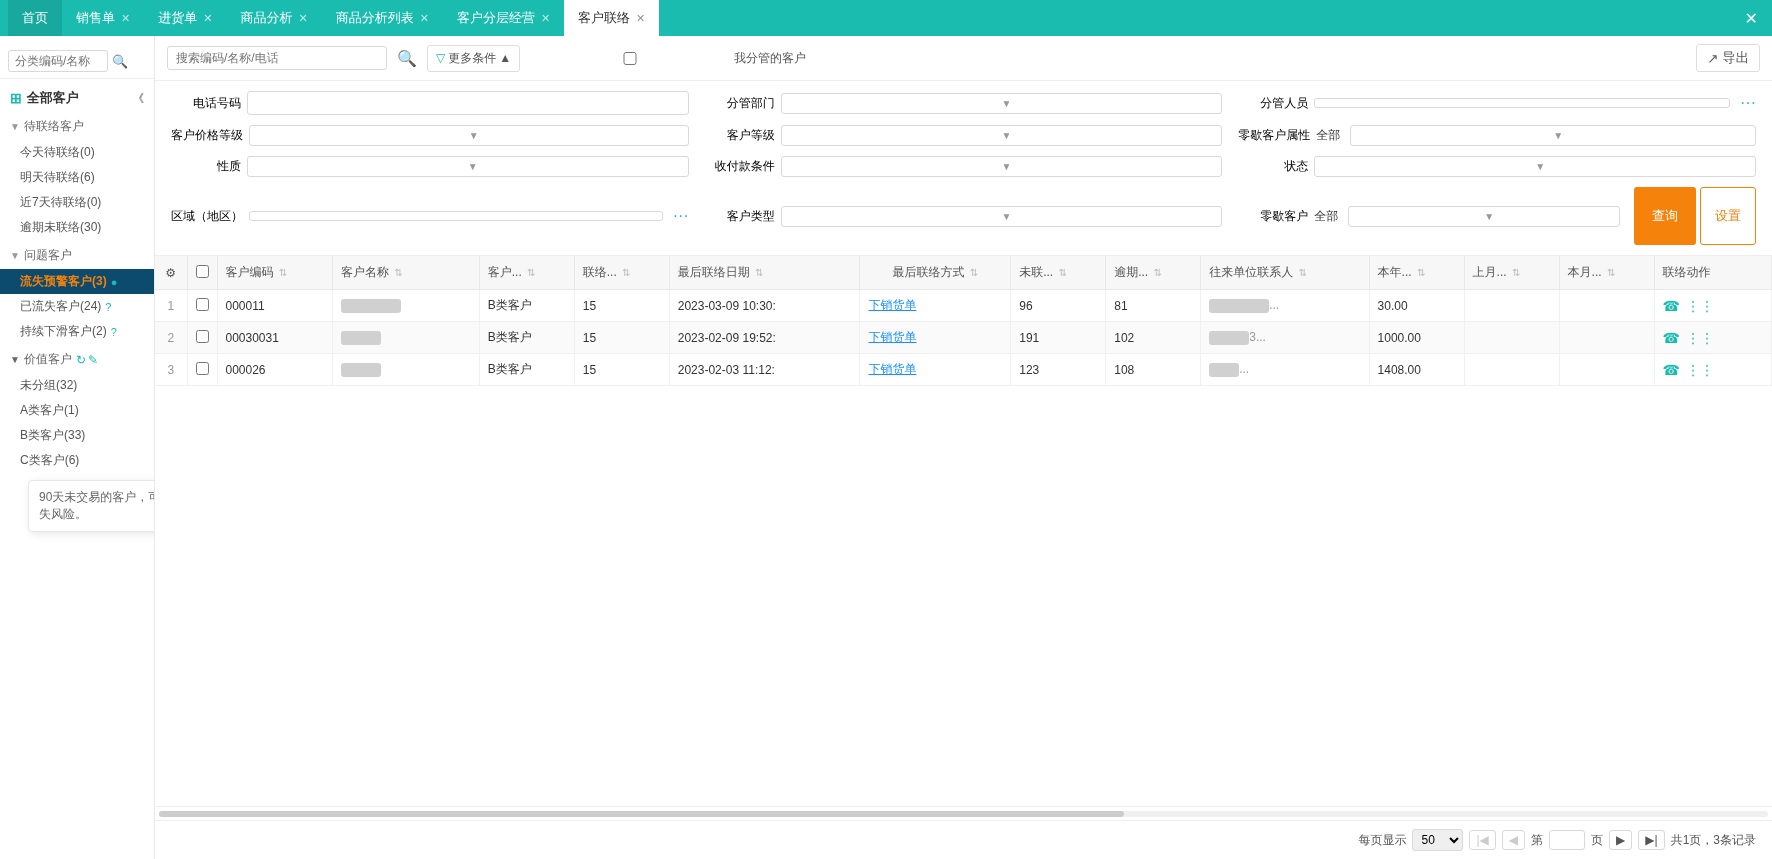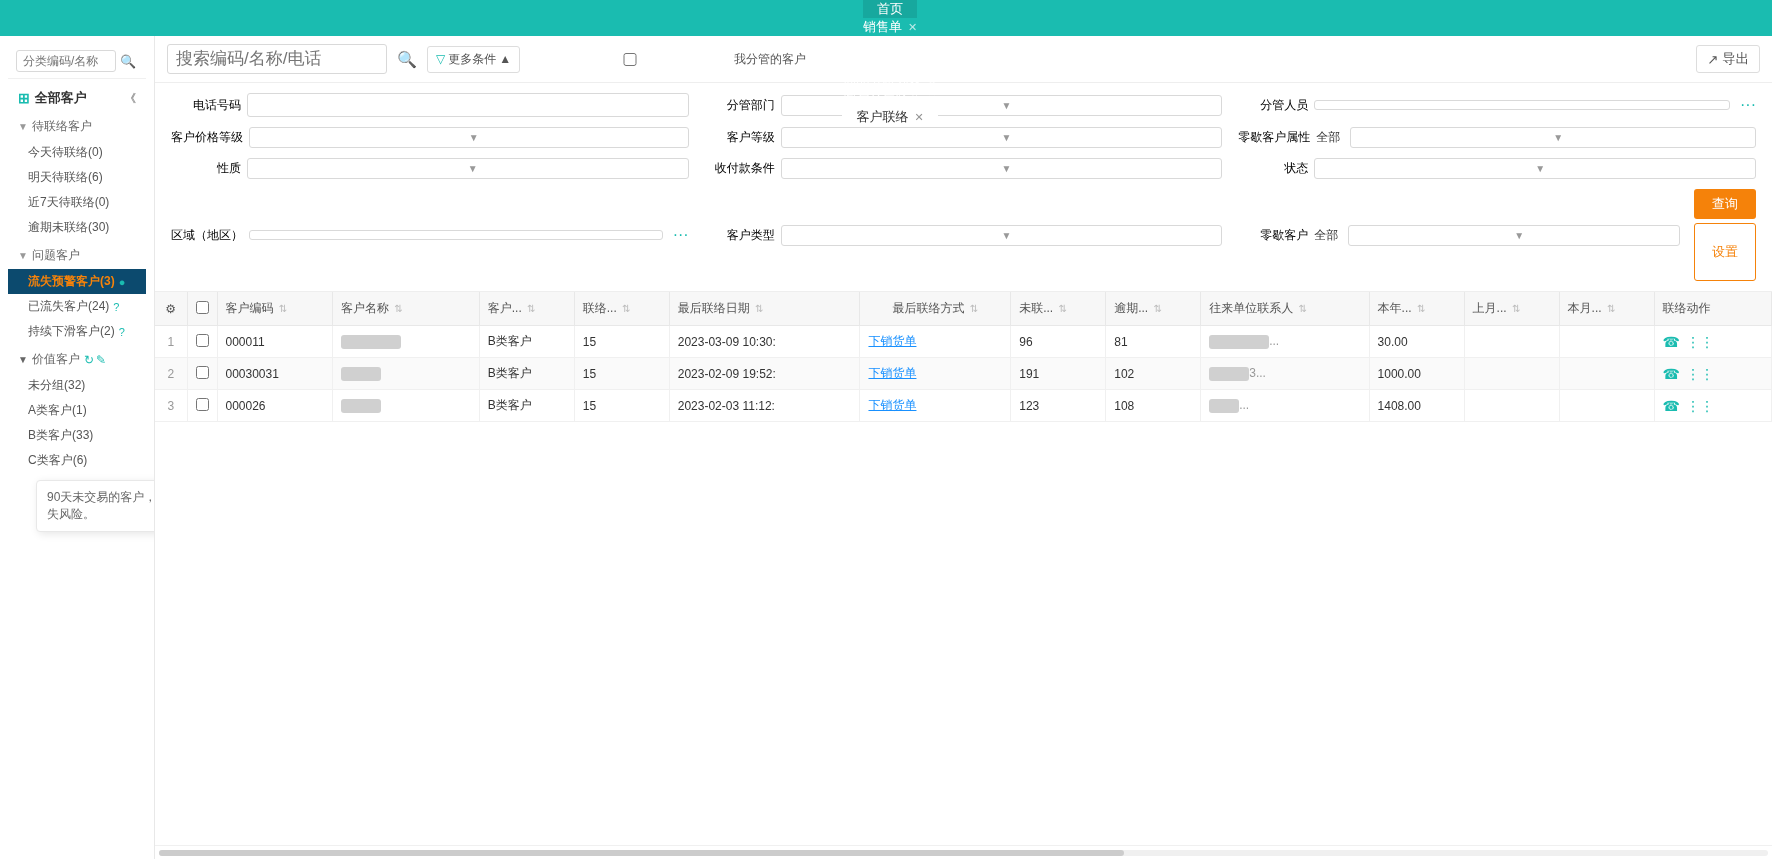--- a/index.html
+++ b/index.html
@@ -1,31 +1,31 @@
 <!DOCTYPE html>
 <html><head>
   <meta charset="utf-8">
   <style>
     * { margin: 0; padding: 0; box-sizing: border-box; }
     body { font-family: 'Microsoft YaHei', Arial, sans-serif; font-size: 12px; background: #f5f5f5; color: #333; width: 1772px; min-height: 859px; overflow-x: hidden; }
 
     
-    .top-tabbar { background: #1abcb0; display: flex; align-items: center; height: 36px; padding-left: 8px; flex-direction: column; }
+    .top-tabbar { background: #1abcb0; display: flex; align-items: center; height: 36px; padding-left: 8px; }
     .top-tabbar .tab { padding: 0 14px; height: 36px; display: flex; align-items: center; color: #fff; cursor: pointer; font-size: 13px; position: relative; white-space: nowrap; }
     .top-tabbar .tab.home { background: rgba(0,0,0,0.1); }
     .top-tabbar .tab.active { background: #fff; color: #333; }
     .top-tabbar .tab .close-icon { margin-left: 6px; font-size: 11px; color: inherit; opacity: 0.7; }
     .top-tabbar .tab.active .close-icon { color: #666; }
     .top-tabbar .win-close { margin-left: auto; padding: 0 14px; color: #fff; font-size: 16px; cursor: pointer; }
 
     
     .main-layout { display: flex; height: calc(859px - 36px); }
 
     
-    .sidebar { width: 155px; background: #fff; border-right: 1px solid #e8e8e8; overflow-y: auto; flex-shrink: 0; padding: 8px 8px; }
+    .sidebar { width: 155px; background: #fff; border-right: 1px solid #e8e8e8; overflow-y: auto; flex-shrink: 0; padding: 8px 0; }
     .sidebar-search { padding: 6px 8px; display: flex; align-items: center; border-bottom: 1px solid #f0f0f0; margin-bottom: 4px; }
     .sidebar-search input { border: 1px solid #d9d9d9; border-radius: 3px; padding: 3px 6px; font-size: 12px; width: 100px; outline: none; }
     .sidebar-search .search-icon { margin-left: 4px; color: #999; font-size: 13px; }
     .sidebar-section-title { display: flex; align-items: center; padding: 6px 10px; font-weight: bold; font-size: 13px; color: #333; cursor: pointer; }
     .sidebar-section-title .grid-icon { margin-right: 5px; color: #1abcb0; font-size: 14px; }
     .sidebar-section-title .collapse-icon { margin-left: auto; color: #999; font-size: 11px; }
     .sidebar-group { margin-bottom: 2px; }
     .sidebar-group-title { padding: 5px 10px; color: #666; font-size: 12px; display: flex; align-items: center; cursor: pointer; }
     .sidebar-group-title .arrow { margin-right: 4px; font-size: 10px; color: #999; }
     .sidebar-item { padding: 4px 10px 4px 20px; font-size: 12px; color: #555; cursor: pointer; display: flex; align-items: center; }
@@ -35,21 +35,21 @@
     .sidebar-subgroup-title .arrow { margin-right: 4px; font-size: 10px; }
 
     
     .tooltip-box { position: absolute; background: #fff; border: 1px solid #e8e8e8; border-radius: 4px; padding: 8px 10px; font-size: 12px; color: #666; box-shadow: 2px 2px 8px rgba(0,0,0,0.1); z-index: 100; width: 180px; left: 28px; top: 238px; }
 
     
     .content-area { flex: 1; display: flex; flex-direction: column; overflow: hidden; }
 
     
     .filter-bar { background: #fff; padding: 8px 12px; border-bottom: 1px solid #eee; display: flex; align-items: center; gap: 10px; }
-    .filter-bar input { border: 1px solid #d9d9d9; border-radius: 3px; padding: 4px 8px; font-size: 17px; width: 200px; outline: none; color: #999; }
+    .filter-bar input { border: 1px solid #d9d9d9; border-radius: 3px; padding: 4px 8px; font-size: 12px; width: 200px; outline: none; color: #999; }
     .filter-bar .search-btn { background: none; border: none; cursor: pointer; color: #f5820a; font-size: 16px; }
     .filter-bar .more-conditions { color: #555; cursor: pointer; display: flex; align-items: center; gap: 3px; border: 1px solid #ddd; border-radius: 3px; padding: 4px 8px; }
     .filter-bar .more-conditions .filter-icon { color: #1abcb0; }
     .filter-bar .my-customers { display: flex; align-items: center; gap: 4px; cursor: pointer; color: #555; }
     .filter-bar .export-btn { margin-left: auto; background: none; border: 1px solid #ddd; border-radius: 3px; padding: 4px 10px; cursor: pointer; color: #555; display: flex; align-items: center; gap: 4px; }
 
     
     .advanced-filter { background: #fff; border-bottom: 1px solid #eee; padding: 10px 16px; display: grid; grid-template-columns: 1fr 1fr 1fr; gap: 10px 16px; }
     .filter-row { display: flex; align-items: center; gap: 6px; }
     .filter-row label { color: #000000; white-space: nowrap; min-width: 70px; text-align: right; font-size: 12px; }
@@ -303,21 +303,21 @@
           <span class="arrow">▼</span>
         </div>
       </div>
       <div class="filter-row">
         <label>零歇客户</label>
         <span style="margin-right:4px;">全部</span>
         <div class="select-wrap" style="flex:1;">
           <span></span>
           <span class="arrow">▼</span>
         </div>
-        <div style="display:flex; flex-direction:column; gap:4px; margin-left:8px;">
+        <div style="display:flex; flex-direction:row; gap:4px; margin-left:8px;">
           <button class="btn-query">查询</button>
           <button class="btn-settings">设置</button>
         </div>
       </div>
     </div>
 
     <div class="table-area">
       <table>
         <thead>
           <tr>
@@ -450,14 +450,30 @@
           </tbody>
       </table>
     </div>
 
     <div class="scrollbar-area">
       <div class="scrollbar-track">
         <div class="scrollbar-thumb"></div>
       </div>
     </div>
 
+    <div class="pagination">
+      <span>每页显示</span>
+      <select>
+        <option>50</option>
+        <option>100</option>
+        <option>200</option>
+      </select>
+      <button class="pg-btn" disabled="">|◀</button>
+      <button class="pg-btn" disabled="">◀</button>
+      <span>第</span>
+      <input type="text" class="page-input" style="">
+      <span>页</span>
+      <button class="pg-btn">▶</button>
+      <button class="pg-btn">▶|</button>
+      <span>共1页，3条记录</span>
+    </div>
   </div>
 </div>
 
 </body></html>

